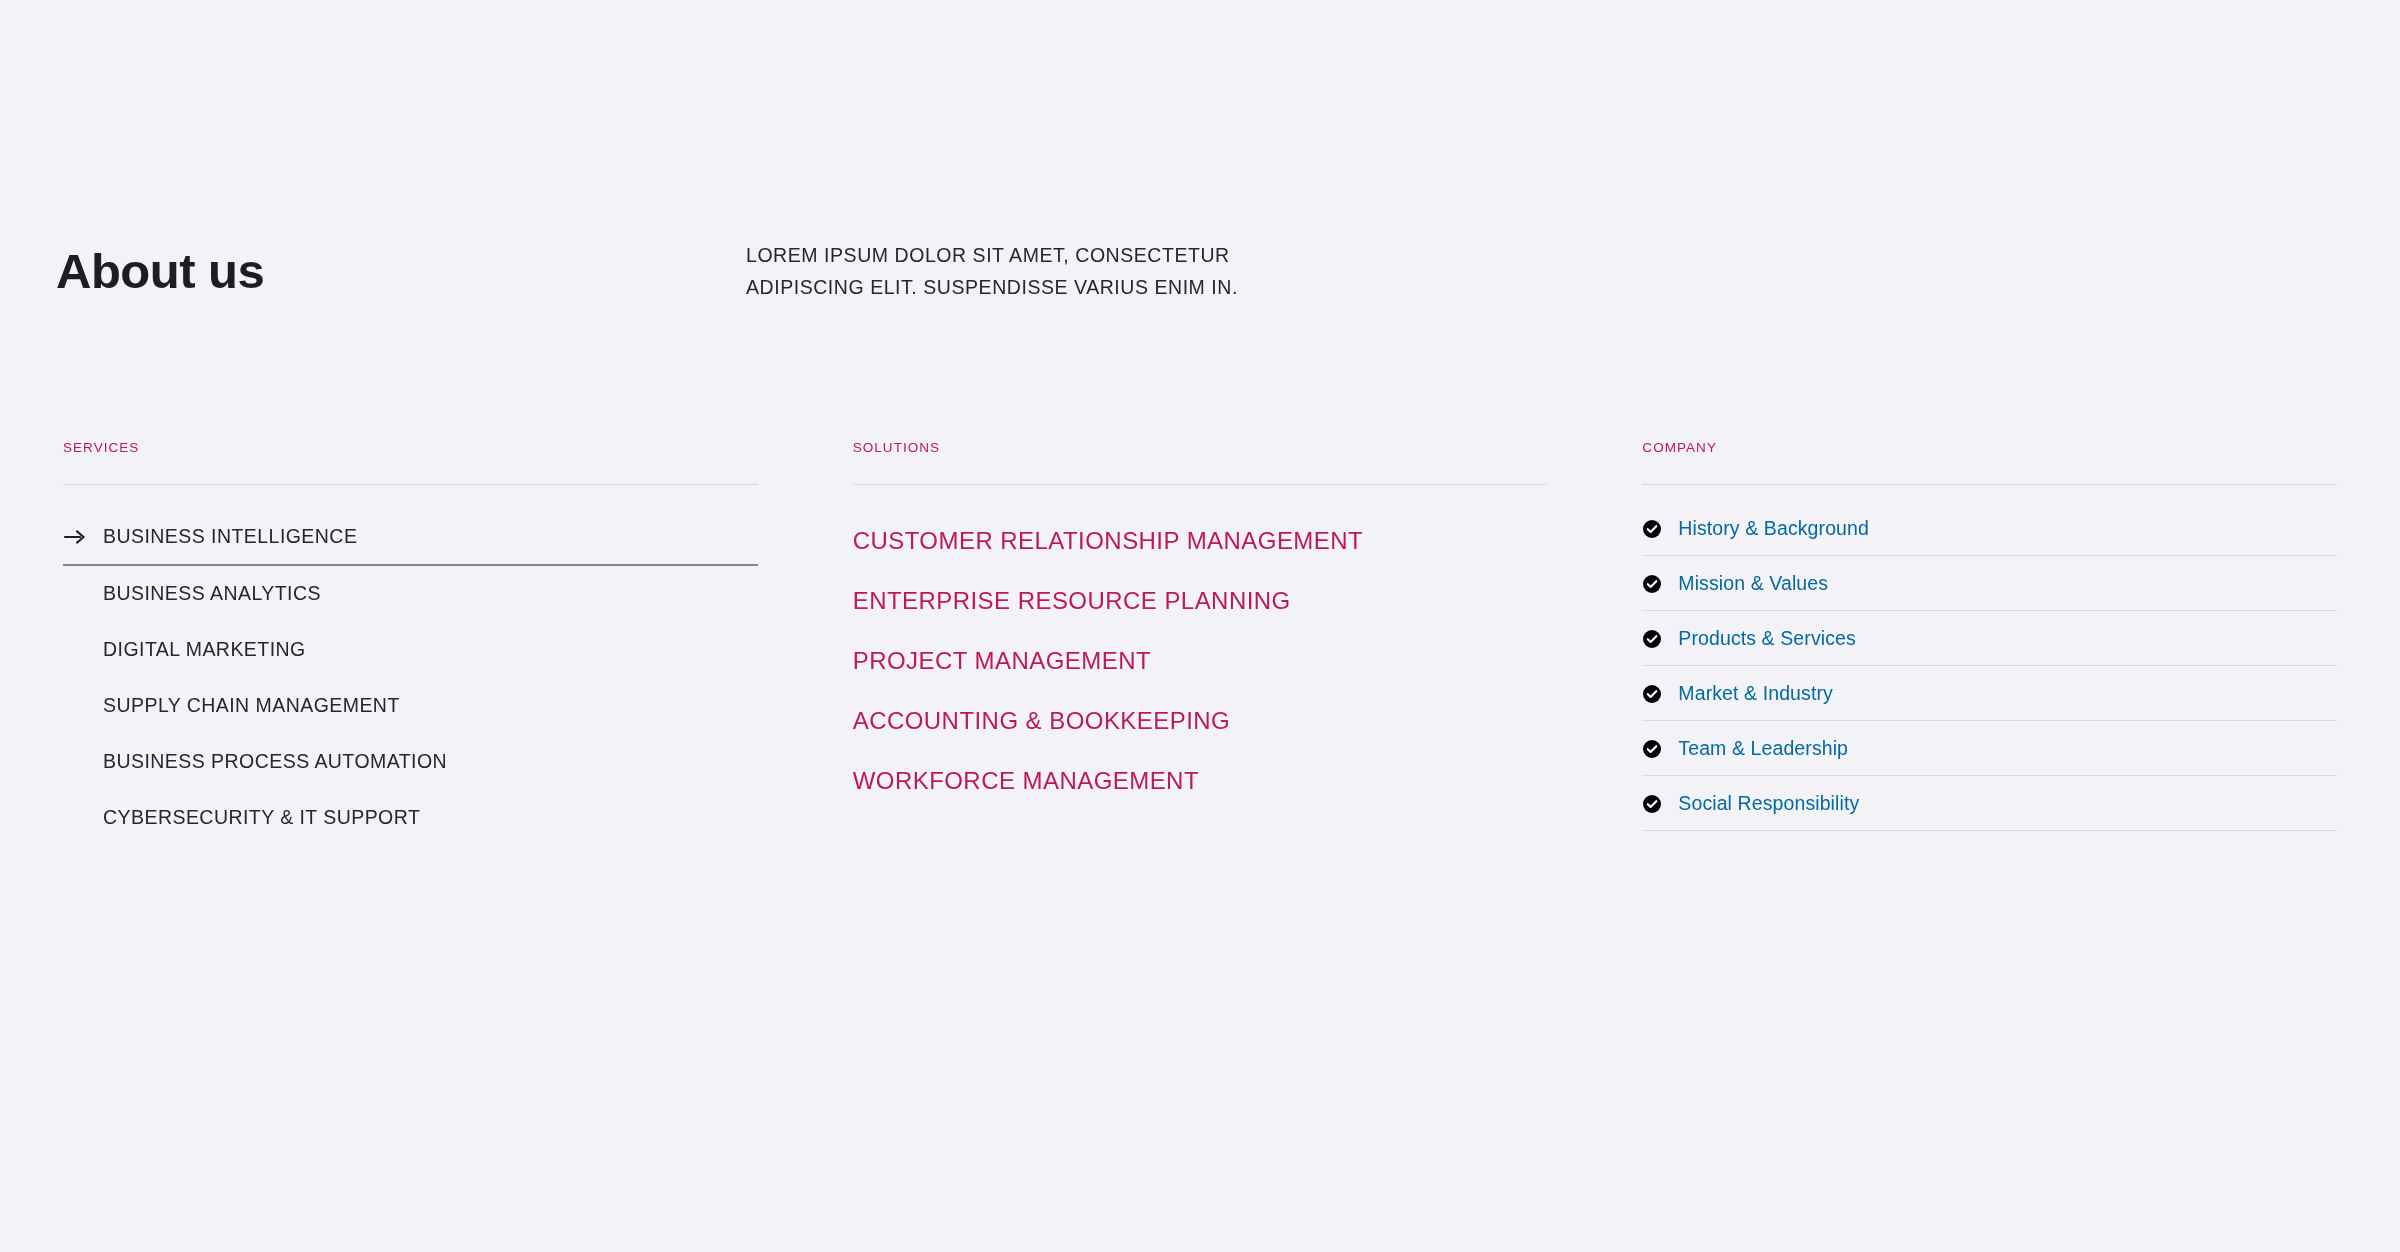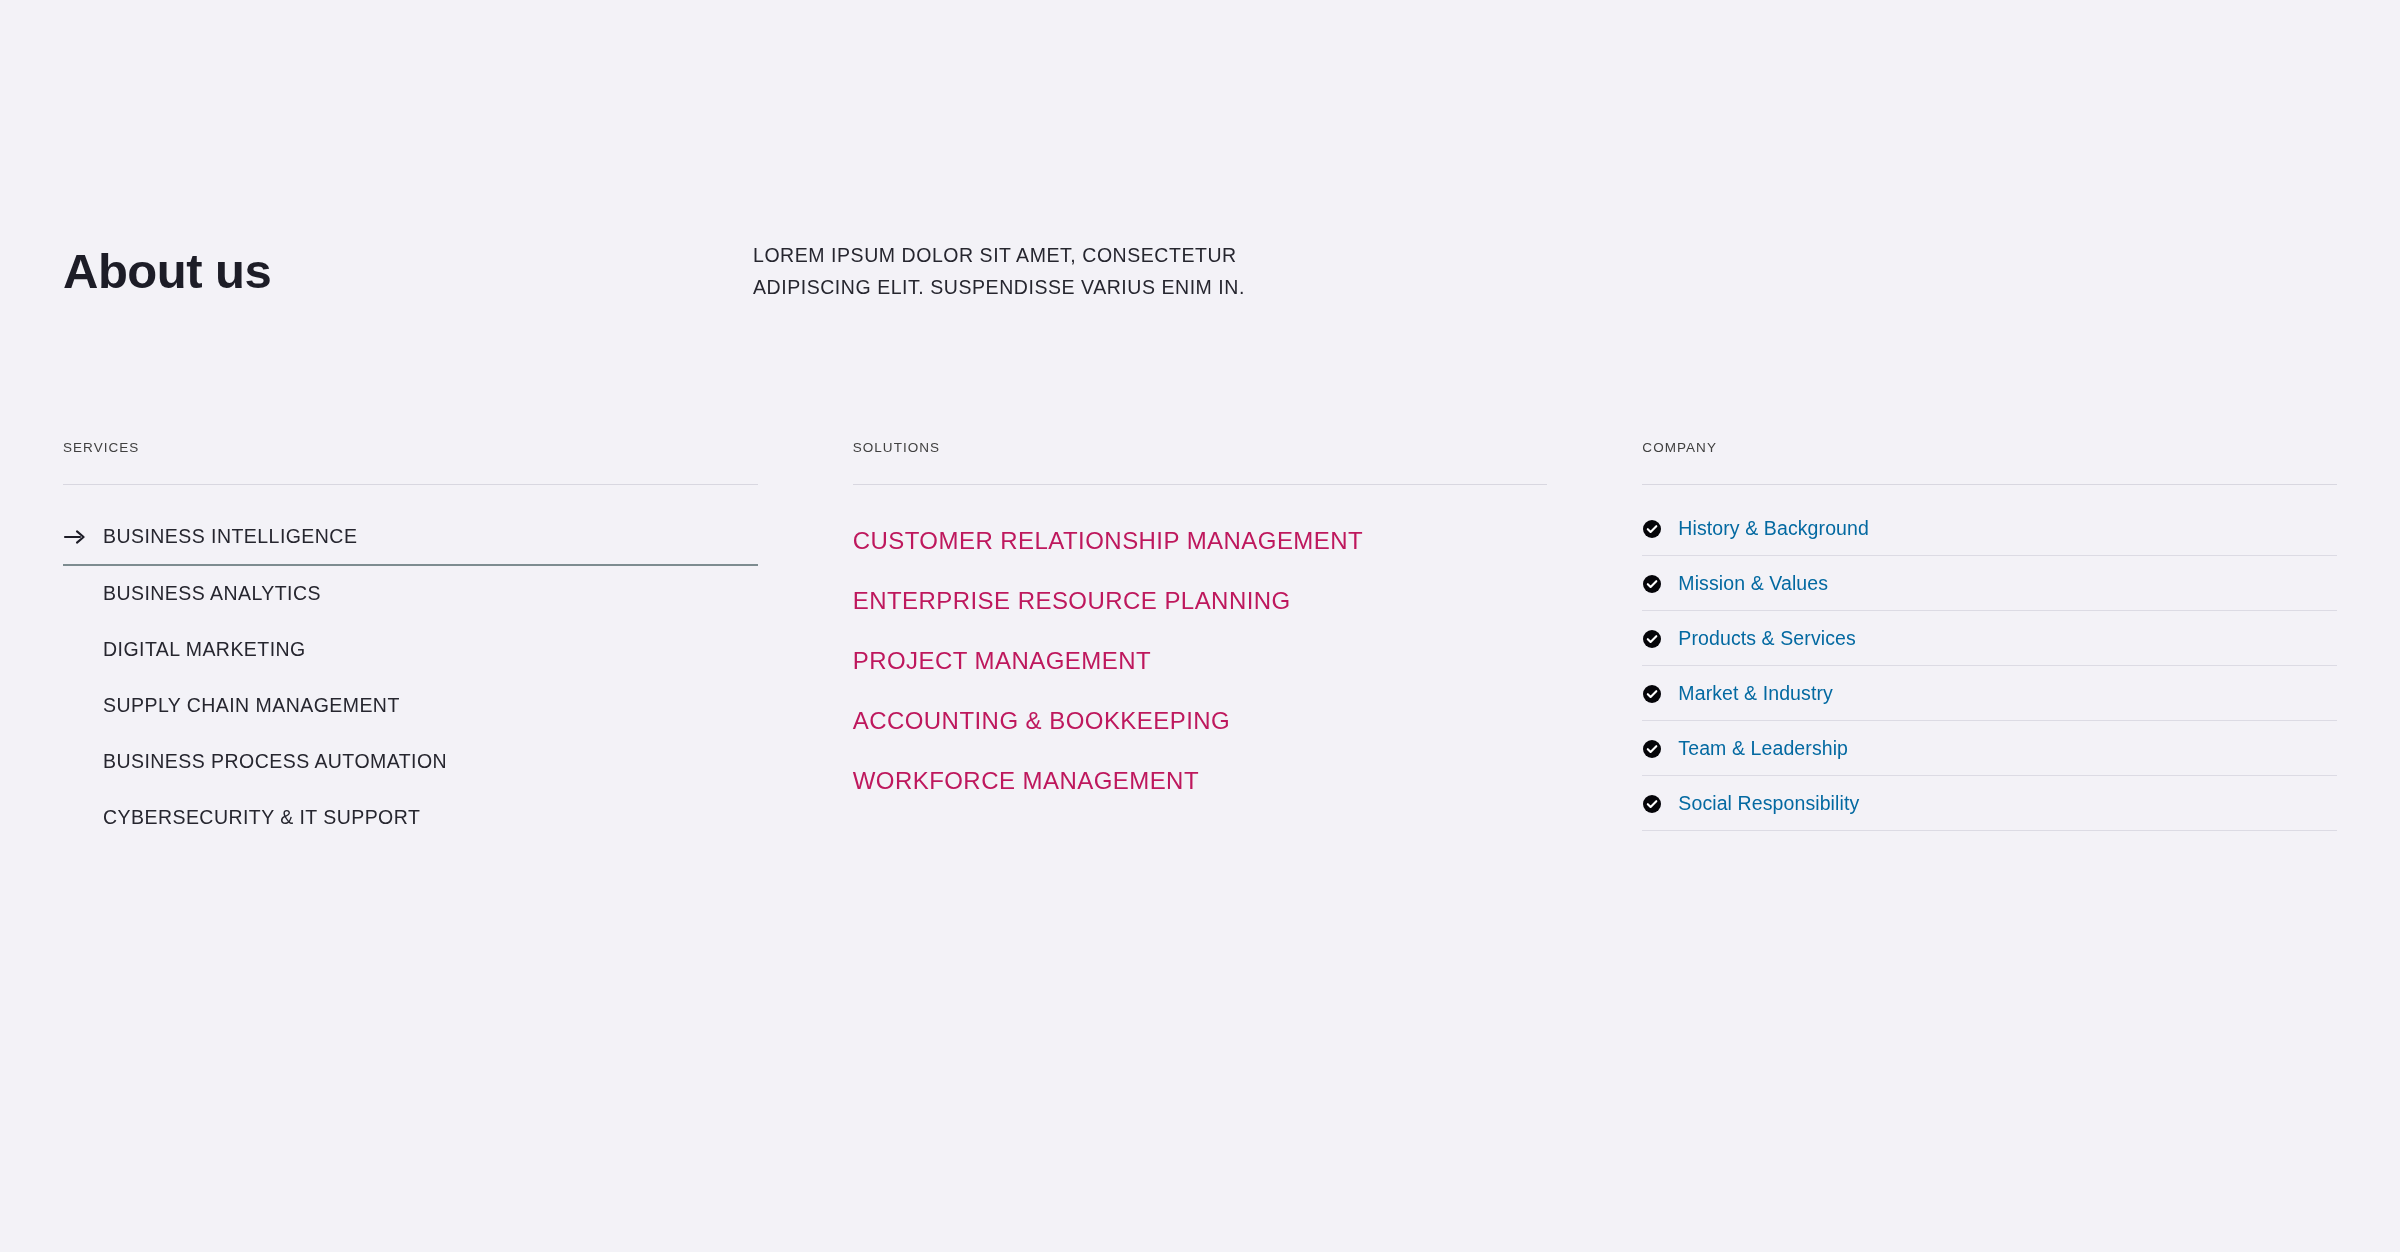--- a/index.html
+++ b/index.html
@@ -19,21 +19,21 @@
   .page {
     position: relative;
     width: 2400px;
     height: 1252px;
     background: #f3f2f7;
   }
 
   
   .top-block {
     position: absolute;
-    left: 63px;
+    left: 56px;
     top: 236px;
     width: 2274px;
     display: flex;
     align-items: flex-start;
   }
 
   .page-title {
     width: 690px;
     flex: 0 0 690px;
     font-size: 49px;
@@ -69,21 +69,21 @@
 
   .column {
     flex: 1 1 0;
     min-width: 0;
   }
 
   .col-header {
     font-size: 13.5px;
     letter-spacing: 1.05px;
     font-weight: 400;
-    color: #404040;
+    color: #be185d;
     text-transform: uppercase;
     padding-bottom: 0;
   }
 
   .col-rule {
     height: 1px;
     background: #d8d7e0;
     margin-top: 29px;
   }
 

